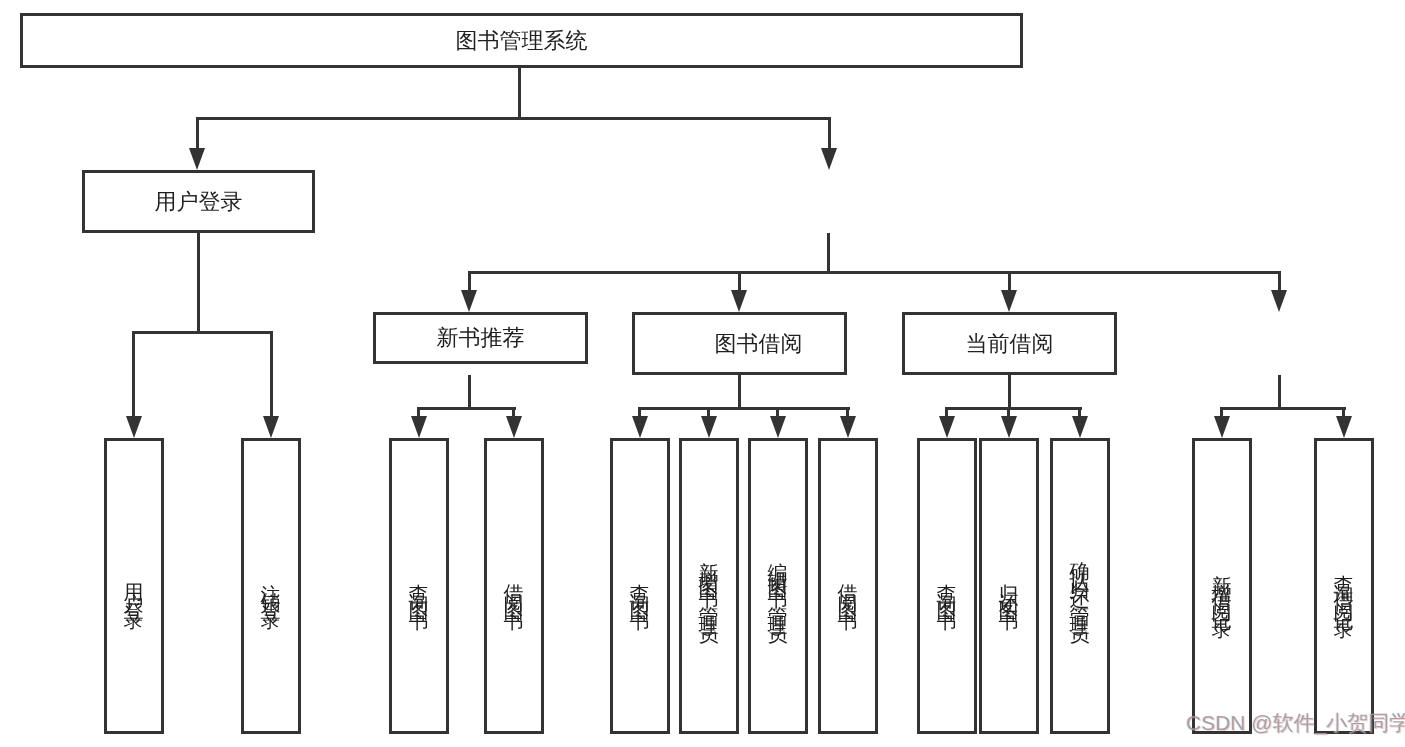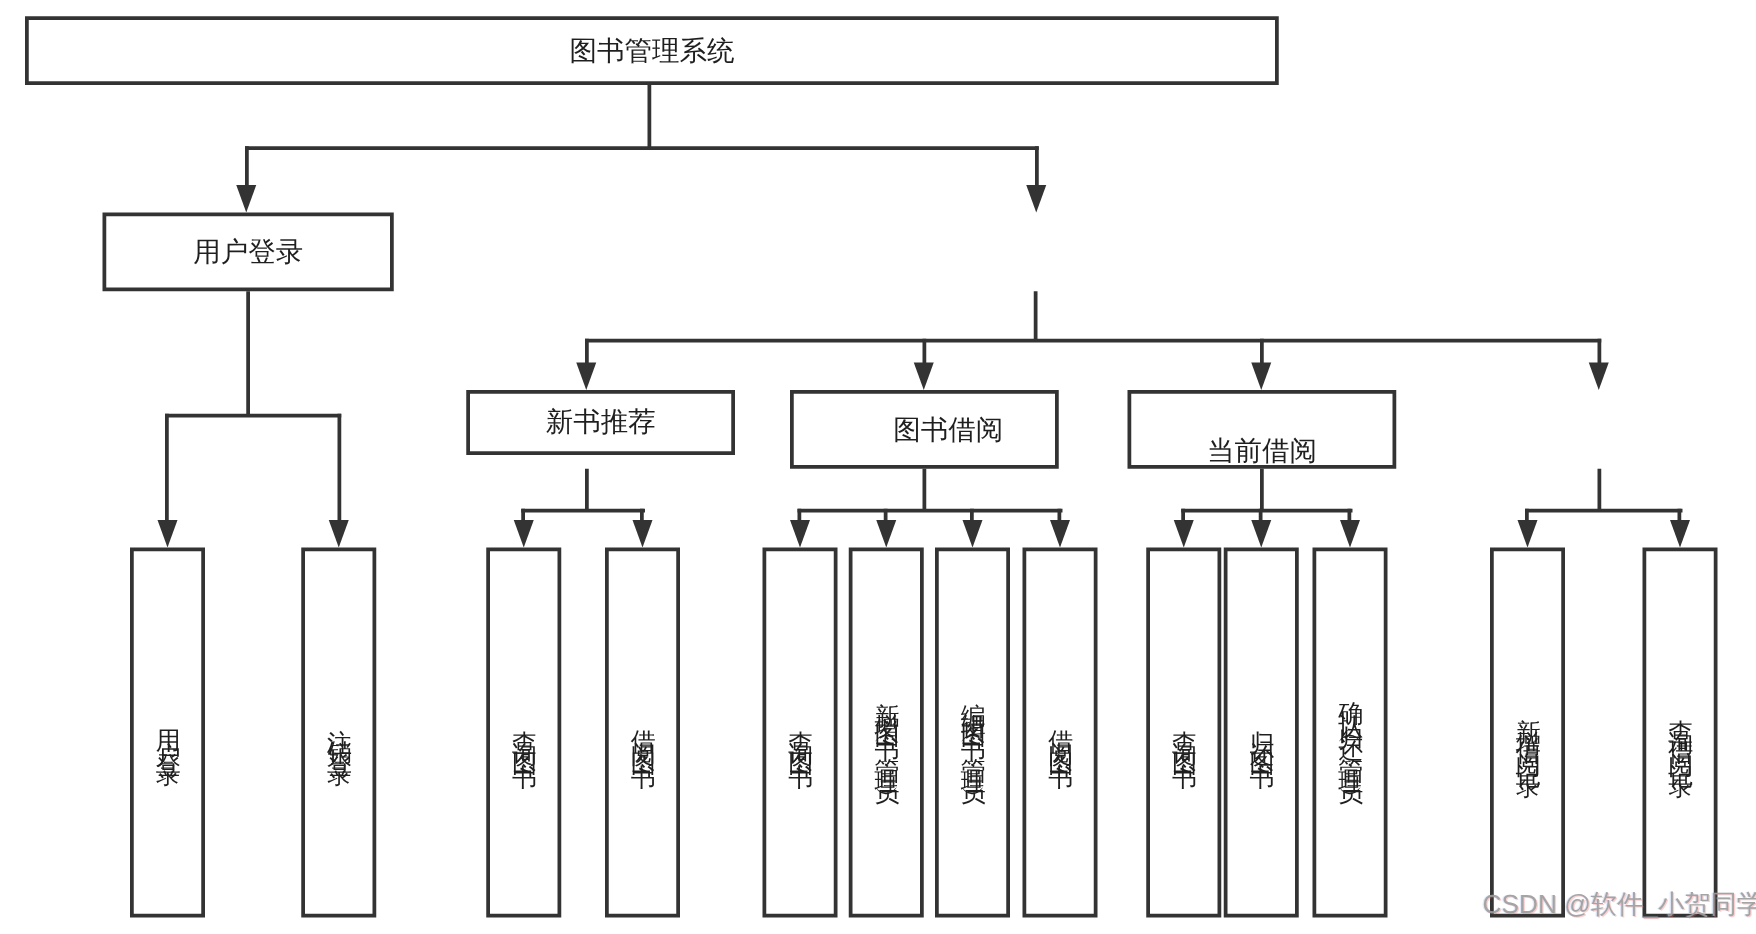--- a/index.html
+++ b/index.html
@@ -105,21 +105,21 @@
   <div class="ar" style="left:731px;top:290px;"></div>
   <div class="ar" style="left:1001px;top:290px;"></div>
   <div class="ar" style="left:1271px;top:290px;"></div>
 
   <div class="box" style="left:362px;top:312px;width:215px;height:52px;margin-left:11px;">
     <span class="lbl">新书推荐</span>
   </div>
   <div class="box" style="left:632px;top:312px;width:215px;height:63px;padding-left:38px;">
     <span class="lbl">图书借阅</span>
   </div>
-  <div class="box" style="left:902px;top:312px;width:215px;height:63px;align-items:flex-end;">
+  <div class="box" style="left:902px;top:312px;width:215px;height:63px;">
     <span class="lbl">当前借阅</span>
   </div>
 
   <div class="vl" style="left:468px;top:375px;height:34px;"></div>
   <div class="hl" style="left:417px;top:407px;width:99px;"></div>
   <div class="vl" style="left:417px;top:407px;height:11px;"></div>
   <div class="vl" style="left:512px;top:407px;height:11px;"></div>
   <div class="ar" style="left:411px;top:416px;"></div>
   <div class="ar" style="left:506px;top:416px;"></div>
 

